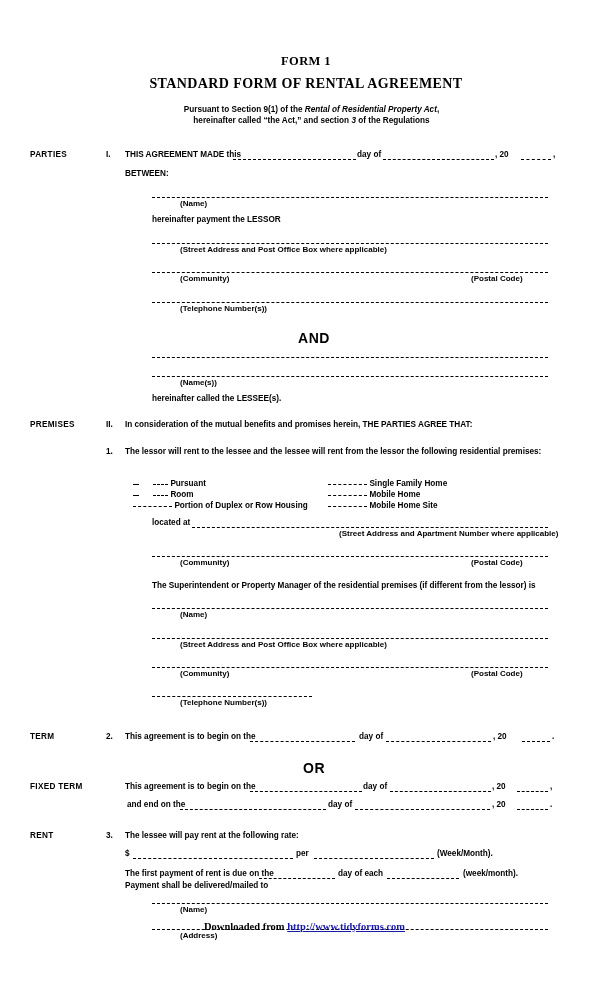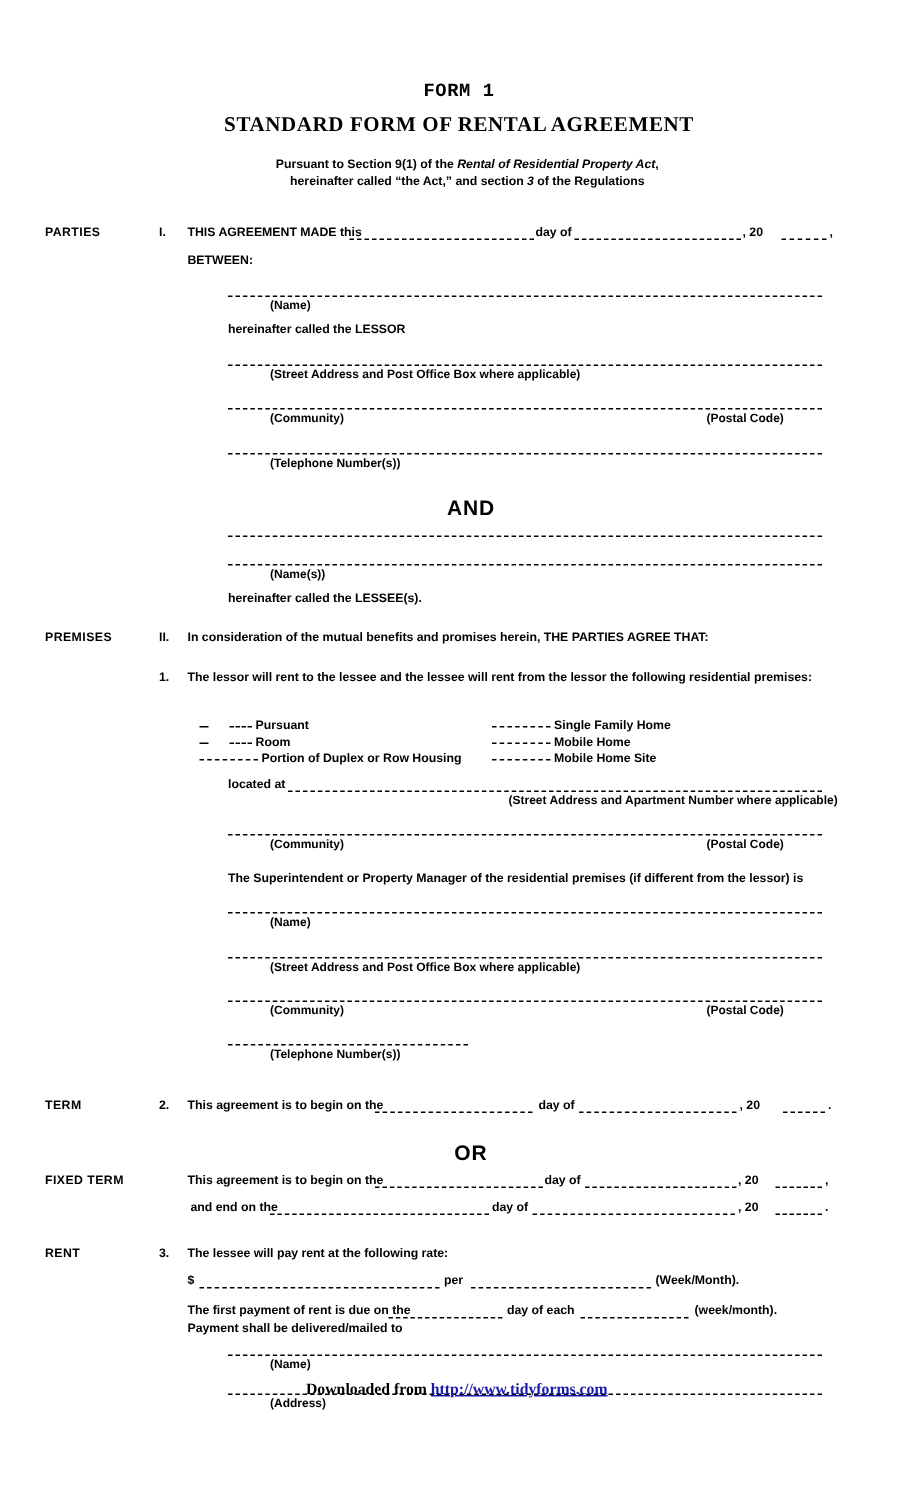--- a/index.html
+++ b/index.html
@@ -25,21 +25,21 @@
 
   
   .doc-title {
     position: absolute;
     left: 0; right: 0;
     text-align: center;
     font-family: "Liberation Serif", serif;
     font-weight: bold;
     letter-spacing: 0.4px;
   }
-  .title-form   { top: 54px;  font-size: 12.5px; font-family: Liberation Mono, monospace; }
+  .title-form   { top: 54px;  font-size: 12.5px; }
   .title-main   { top: 76px;  font-size: 14px; }
 
   .subtitle {
     position: absolute;
     left: 11px; right: 0;
     text-align: center;
     font-family: "Liberation Sans", sans-serif;
     font-size: 8.2px;
     font-weight: bold;
     line-height: 11.5px;
@@ -150,21 +150,21 @@
   <div class="txt" style="left:357px; top:150px;">day of</div>
   <div class="dash" style="left:383px; top:159px; width:111px;"></div>
   <div class="txt" style="left:495px; top:150px;">, 20</div>
   <div class="dash" style="left:521px; top:159px; width:30px;"></div>
   <div class="txt" style="left:553px; top:150px;">,</div>
 
   <div class="txt" style="left:125px; top:169px;">BETWEEN:</div>
 
   <div class="dash" style="left:152px; top:197px; width:396px;"></div>
   <div class="caption" style="left:152px; top:199px;">(Name)</div>
-  <div class="txt" style="left:152px; top:215px;">hereinafter called the LESSOR</div>
+  <div class="txt" style="left:152px; top:215px;">hereinafter payment the LESSOR</div>
 
   <div class="dash" style="left:152px; top:243px; width:396px;"></div>
   <div class="caption" style="left:152px; top:245px;">(Street Address and Post Office Box where applicable)</div>
 
   <div class="dash" style="left:152px; top:272px; width:396px;"></div>
   <div class="caption" style="left:152px; top:274px;">(Community)</div>
   <div class="caption" style="left:443px; top:274px;">(Postal Code)</div>
 
   <div class="dash" style="left:152px; top:302px; width:396px;"></div>
   <div class="caption" style="left:152px; top:304px;">(Telephone Number(s))</div>

